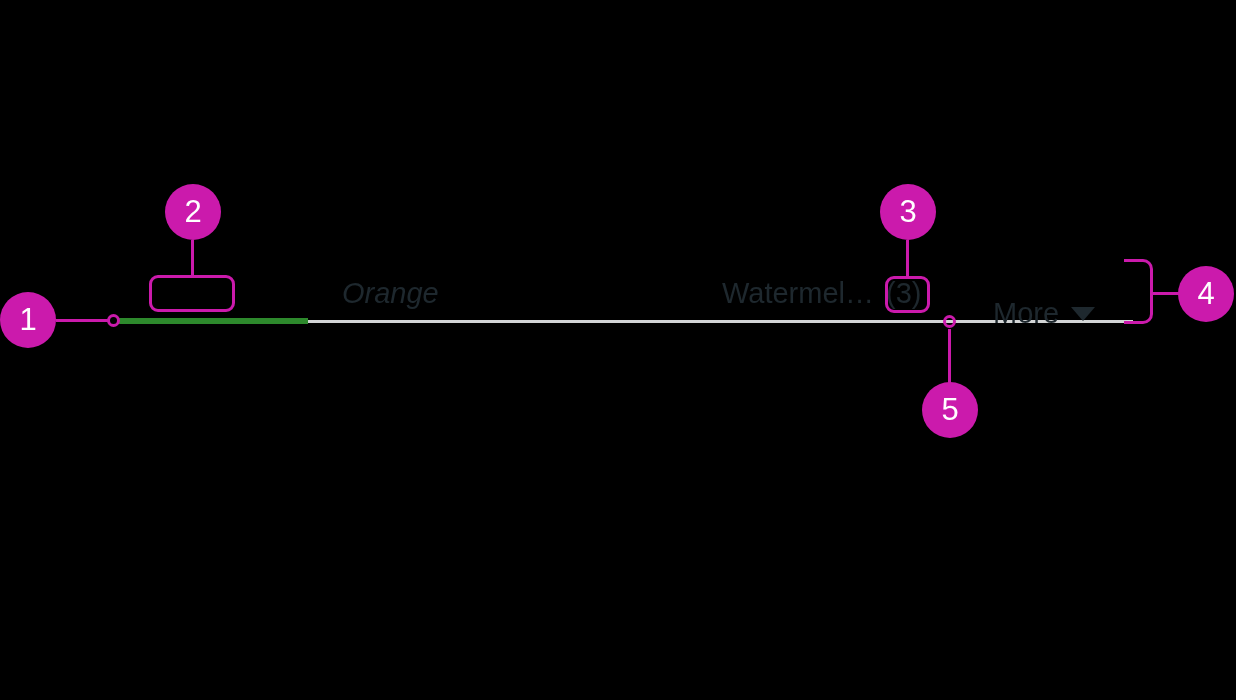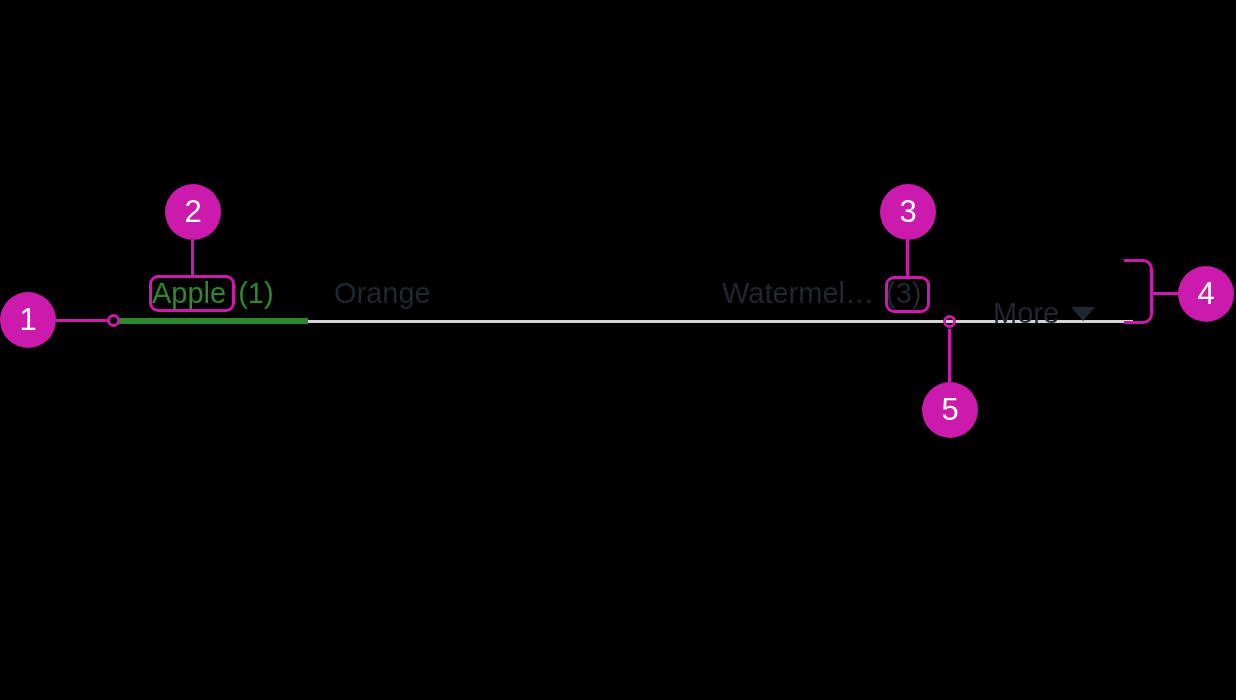--- a/index.html
+++ b/index.html
@@ -104,25 +104,22 @@
   }
 </style>
 </head>
 <body>
 
 <div class="canvas">
 
   <div class="track"></div>
   <div class="active-underline"></div>
 
-  <div class="tab-label active" style="left:152px;">
-    <span>Apple</span><span class="count-gap">(1)</span>
-  </div>
 
-  <div class="tab-label" style="left:334px;">
+  <div class="tab-label" style="left:342px;font-style:italic;">
     <span>Orange</span>
   </div>
 
 
   <div class="tab-label" style="left:722px;">
     <span>Watermel…</span><span class="count-gap">(3)</span>
   </div>
 
   <div class="tab-label" style="left:993px;margin-top:20px;">
     <span>More</span><span class="tri"></span>

